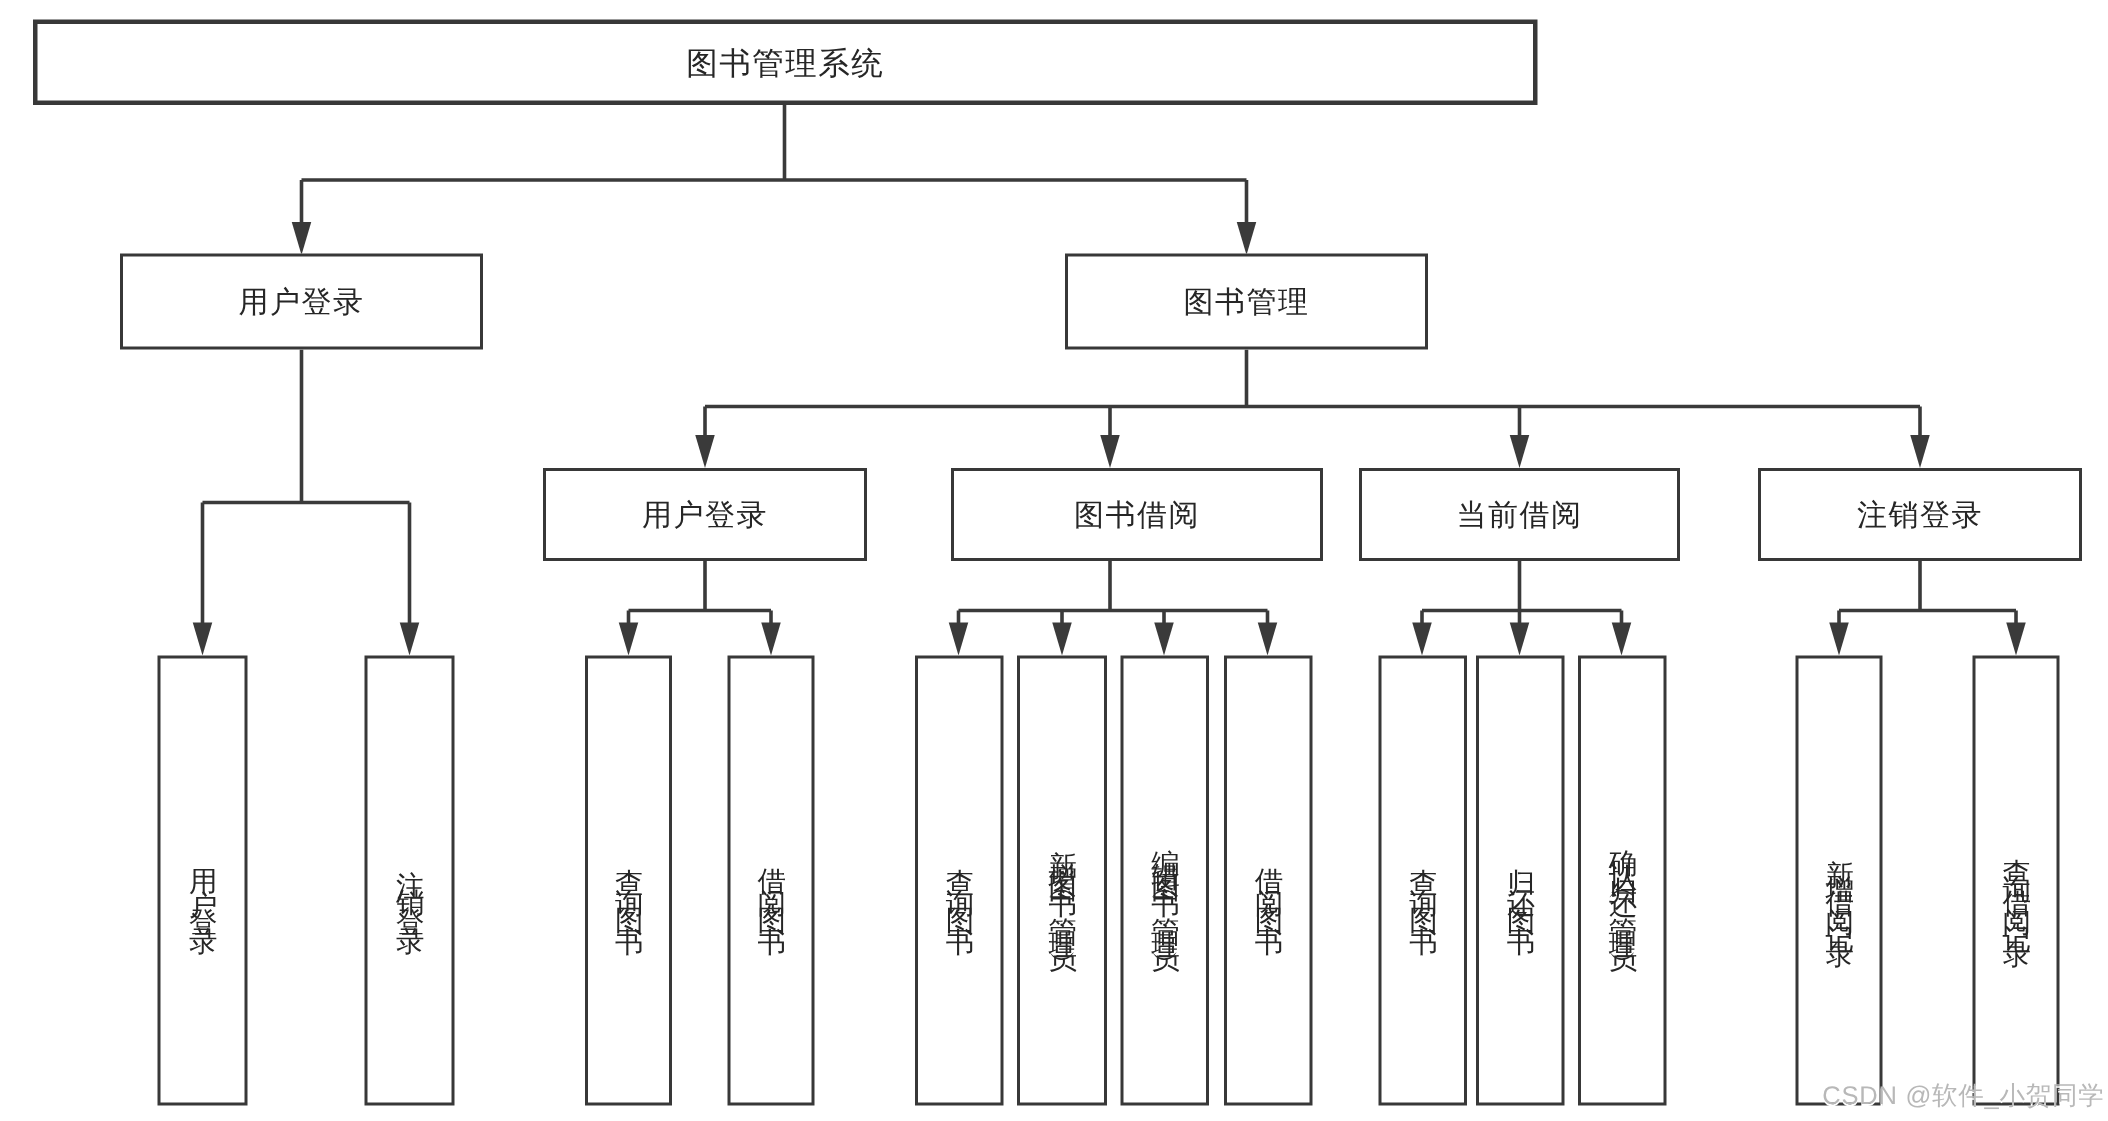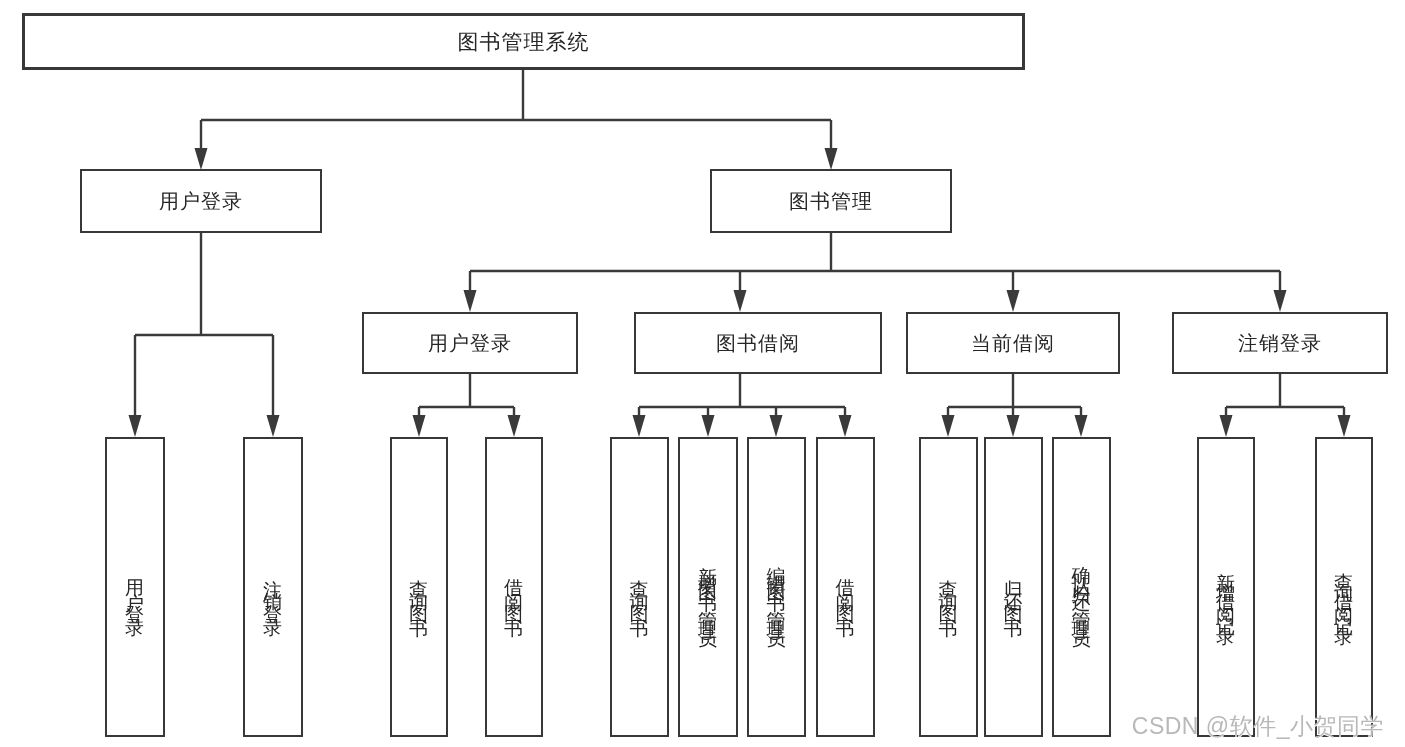--- a/index.html
+++ b/index.html
@@ -21,21 +21,21 @@
   .root { border-width:3px; font-size:21px;text-align:center; }
   .leaf {
     top:437px; height:300px; font-size:19px;
     writing-mode:vertical-rl; text-orientation:mixed;
     letter-spacing:13px; white-space:normal; line-height:1;
     padding-top:6px;
   }
   .leaf.mid { letter-spacing:11px; }
   .leaf.long { letter-spacing:9px; padding-top:8px; }
   .watermark {
-    position:absolute; right:21px; bottom:5px; font-size:23px;
+    position:absolute; right:2px; bottom:5px; font-size:17px;
     color:var(--watermark,#b8b8b8); letter-spacing:0.5px;
     text-shadow:0 1px 0 #ffffff;
   }
 </style>
 </head>
 <body>
 
 <div class="canvas" style="--background: #ffffff; --line: #3a3a3a; --border: #383838; --text: #262626; --watermark: #b8b8b8;">
 
   <svg class="wires" viewBox="0 0 1405 747" aria-hidden="true">

